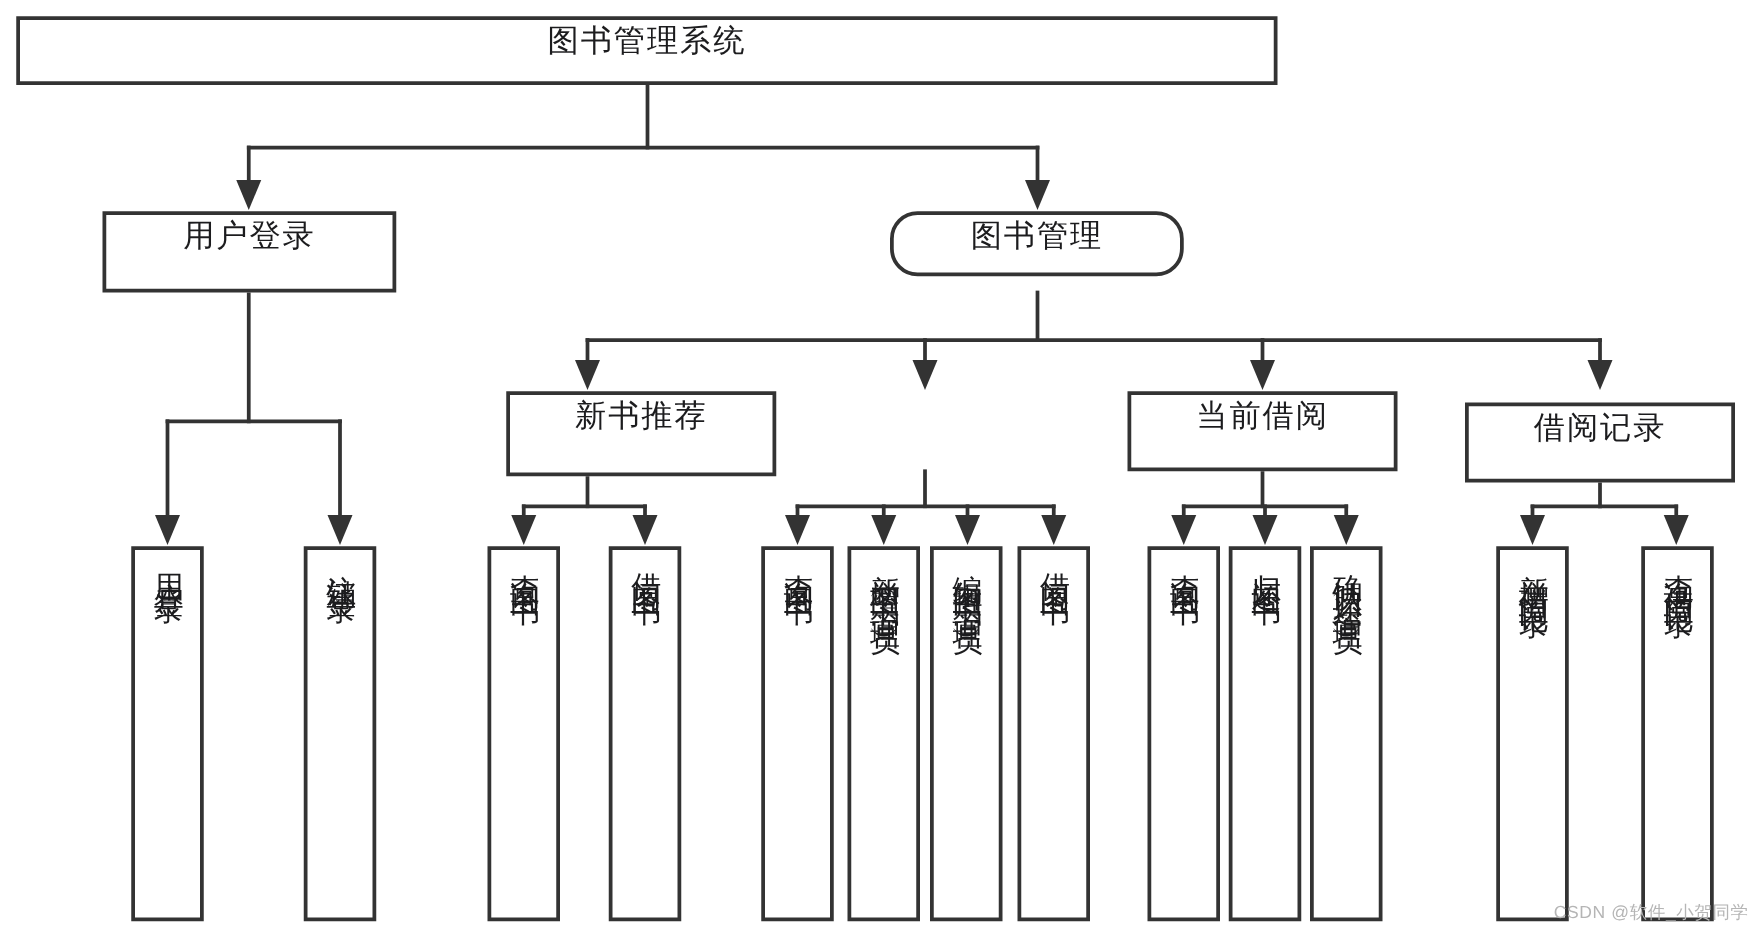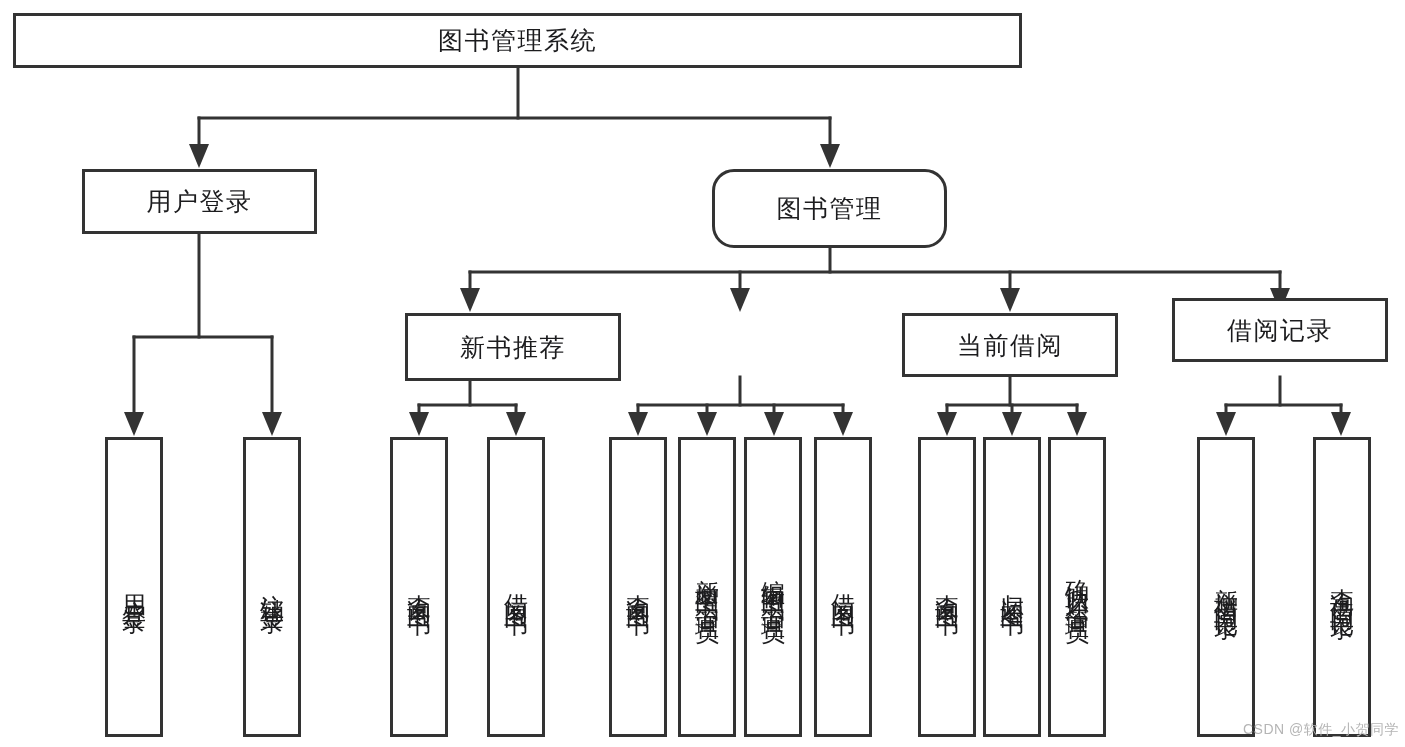--- a/index.html
+++ b/index.html
@@ -22,21 +22,21 @@
   .connectors{position:absolute;left:0;top:0;}
   .connectors line{stroke:var(--line);stroke-width:3;}
   .connectors .junction line{stroke-linecap:square;}
   #ah{fill:var(--line);stroke:none;}
   .box{
     position:absolute;
     box-sizing:border-box;
     border:3px solid var(--box-border);
     background:var(--box-fill);
     display:flex;
-    align-items:center;
+    align-items:flex-start;
     justify-content:center;
     text-align:center;
   }
   .hlabel{
     font-size:25px;
     letter-spacing:1.5px;
     white-space:nowrap;
   }
   .vlabel{
     writing-mode:vertical-rl;
@@ -139,31 +139,31 @@
     </g>
   </svg>
 
   <div class="box" style="left:13px;top:13px;width:1009px;height:55px;">
     <span class="hlabel">图书管理系统</span>
   </div>
 
   <div class="box" style="left:82px;top:169px;width:235px;height:65px;">
     <span class="hlabel">用户登录</span>
   </div>
-  <div class="box" style="left:712px;top:169px;width:235px;height:79px;border-radius:22px;">
+  <div class="box" style="left:712px;top:169px;width:235px;height:52px;border-radius:22px;">
     <span class="hlabel">图书管理</span>
   </div>
 
   <div class="box" style="left:362px;top:313px;width:216px;height:68px;margin-left:43px;">
     <span class="hlabel">新书推荐</span>
   </div>
   <div class="box" style="left:902px;top:313px;width:216px;height:64px;">
     <span class="hlabel">当前借阅</span>
   </div>
-  <div class="box" style="left:1172px;top:298px;width:216px;height:64px;">
+  <div class="box" style="left:1172px;top:322px;width:216px;height:64px;">
     <span class="hlabel">借阅记录</span>
   </div>
 
   <div class="box" style="left:105px;top:437px;width:58px;height:300px;">
     <span class="vlabel">用户登录</span>
   </div>
   <div class="box" style="left:243px;top:437px;width:58px;height:300px;">
     <span class="vlabel">注销登录</span>
   </div>
 

